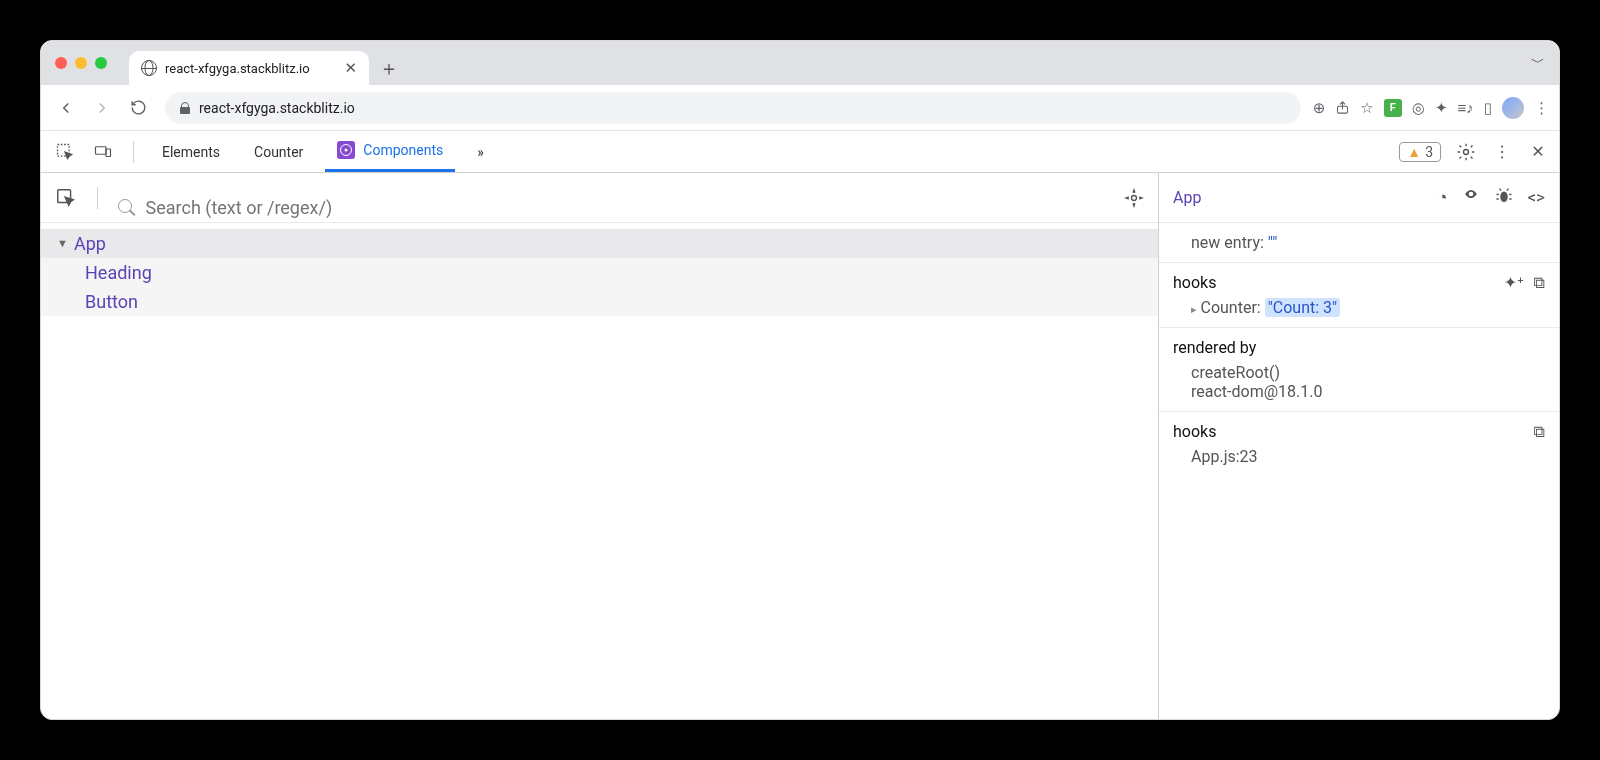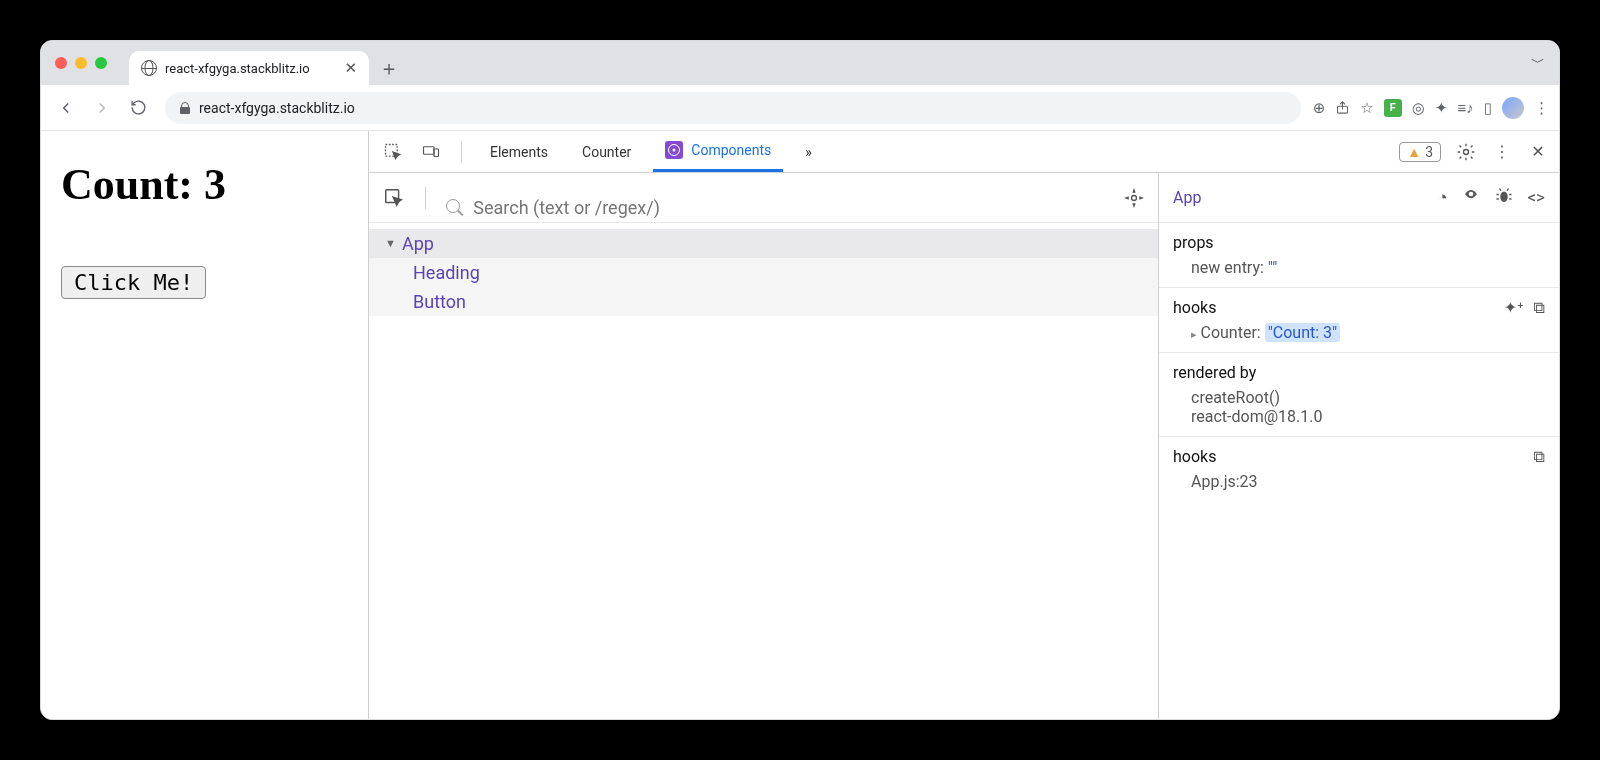--- a/index.html
+++ b/index.html
@@ -130,24 +130,20 @@
       <span>✦</span>
       <span>≡♪</span>
       <span>▯</span>
       <span class="avatar"></span>
       <span>⋮</span>
     </div>
   </div>
 
   <div class="content">
 
-    <div class="page">
-      <h1>Count: 3</h1>
-      <button>Click Me!</button>
-    </div>
 
     <div class="devtools">
 
       <div class="dttabs">
         <div class="dicon">
           <svg width="20" height="20" viewBox="0 0 24 24" fill="none" stroke="#555" stroke-width="1.6" stroke-dasharray="2 2">
               <rect x="3" y="3" width="14" height="14"></rect>
               <path stroke-dasharray="0" d="M12 12l8 3-3 2-2 3z" fill="#555"></path>
             </svg>
         </div>
@@ -237,21 +233,20 @@
                 <svg width="18" height="18" viewBox="0 0 24 24" fill="#555">
                     <ellipse cx="12" cy="13" rx="5" ry="7"></ellipse>
                     <path d="M5 10H2M5 16H2M19 10h3M19 16h3M8 5l-2-3M16 5l2-3" stroke="#555" stroke-width="1.8"></path>
                   </svg>
               </span>
               <span>&lt;&gt;</span>
             </div>
           </div>
 
           <div class="section">
-            <div class="sectitle">props</div>
             <div class="row">
               <span class="key">new entry</span><span class="colon">: </span>
               <span class="str">""</span>
             </div>
           </div>
 
           <div class="section">
             <div class="sectitle">
               <span>hooks</span>
               <span class="ricons">

